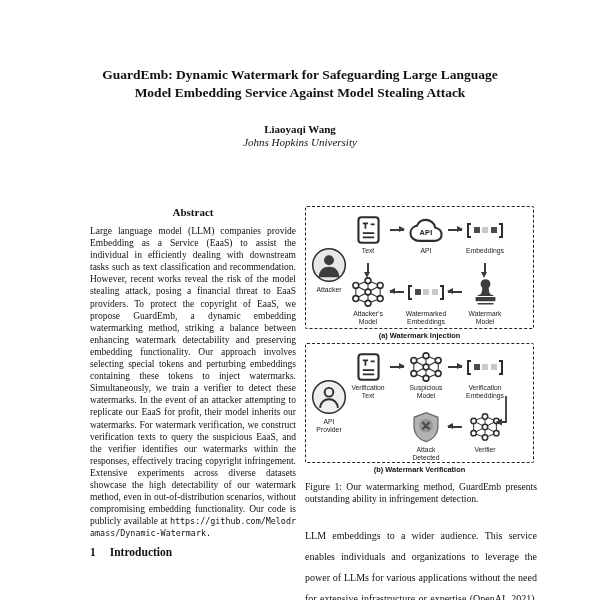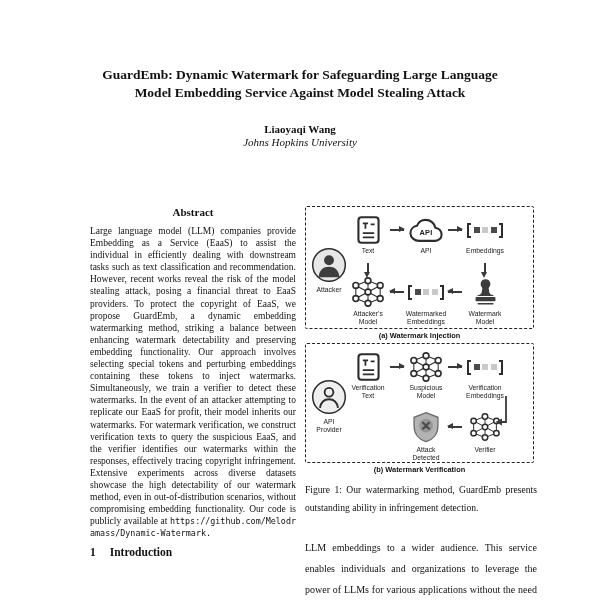--- a/index.html
+++ b/index.html
@@ -49,21 +49,21 @@
   .sq.d{background:#4a4a4a;}
   .sq.lt{background:#c9c9c9;}
 
   .cloud-wrap{position:relative;}
   .api-txt{position:absolute;top:55%;left:50%;transform:translate(-50%,-50%);
            font-family:"Liberation Sans",sans-serif;font-weight:bold;font-size:7.4px;letter-spacing:.3px;color:#222;}
 
   .elbow{position:absolute;left:189px;top:51px;}
 
   .panel-cap{font-family:"Liberation Sans",sans-serif;font-weight:bold;font-size:7.4px;text-align:center;width:229px;margin:2px 0 3px;color:#111;}
-  .fig-cap{margin-top:7px;font-size:9.6px;line-height:18px;text-align:justify;width:232px;}
+  .fig-cap{margin-top:7px;font-size:9.6px;line-height:12px;text-align:justify;width:232px;}
   .body-text{margin-top:20px;font-size:10px;line-height:21px;text-align:justify;width:232px;}
 </style>
 </head>
 <body>
 
 <svg width="0" height="0" style="position:absolute" aria-hidden="true">
   <defs>
     <symbol id="i-doc" viewBox="0 0 26 32">
       <rect x="1.5" y="1.5" width="23" height="29" rx="3.5" fill="#fff" stroke="#2d2d2d" stroke-width="2.4"></rect>
       <path d="M6.5 8.5 h6 M9.5 8.5 v6 M15.5 9.5 h4.5 M6.5 19.5 h13 M6.5 24.5 h13" stroke="#2d2d2d" stroke-width="2" fill="none"></path>

